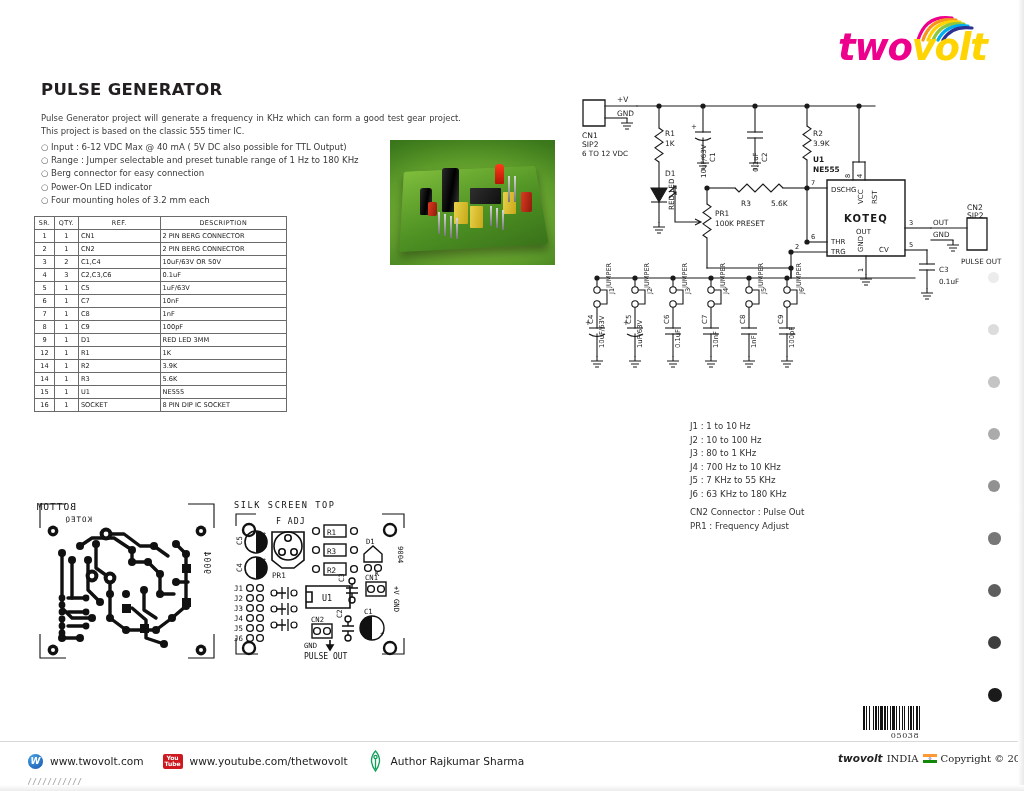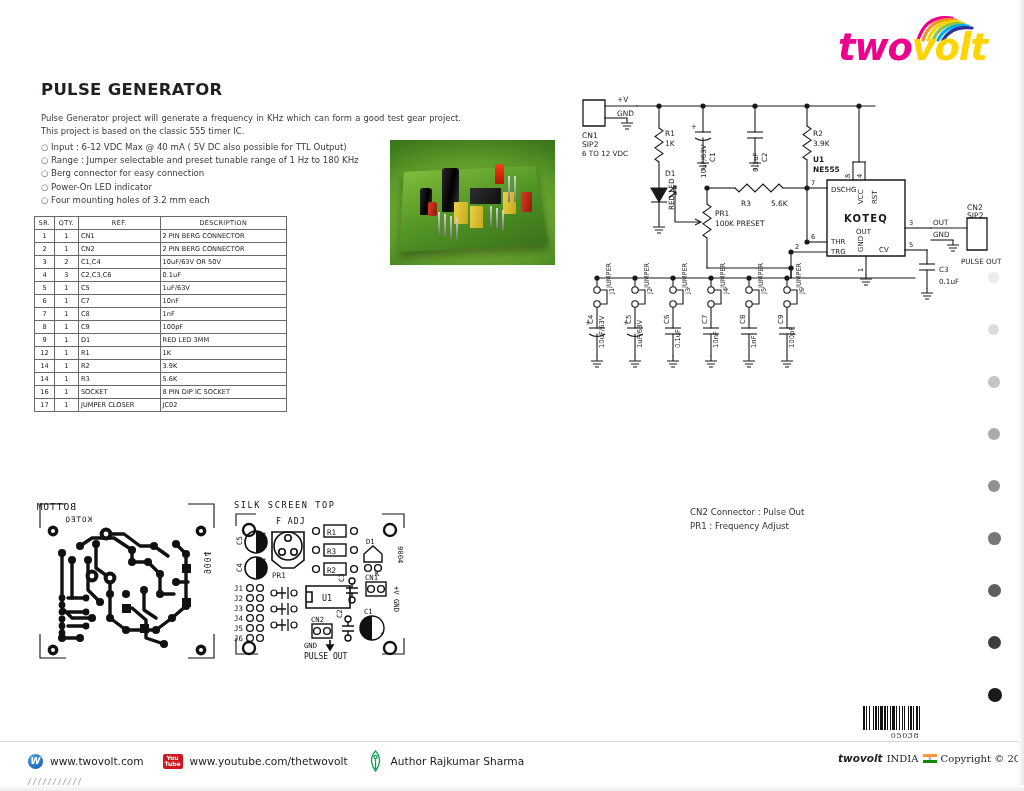--- a/index.html
+++ b/index.html
@@ -247,30 +247,30 @@
           <td>R2</td>
           <td>3.9K</td>
         </tr>
         <tr>
           <td class="c">14</td>
           <td class="c">1</td>
           <td>R3</td>
           <td>5.6K</td>
         </tr>
         <tr>
+          <td class="c">15</td>
+          <td class="c">1</td>
+          <td>U1</td>
+          <td>NE555</td>
+        </tr>
+        <tr>
           <td class="c">16</td>
           <td class="c">1</td>
           <td>SOCKET</td>
           <td>8 PIN DIP IC SOCKET</td>
-        </tr>
-        <tr>
-          <td class="c">17</td>
-          <td class="c">1</td>
-          <td>JUMPER CLOSER</td>
-          <td>JC02</td>
         </tr>
       </tbody>
   </table>
 
   <div id="sch">
     <svg width="430" height="290" viewBox="0 0 430 290" font-family="DejaVu Sans, Liberation Sans, sans-serif" stroke="#1a1a1a" fill="none" stroke-width="1.1">
       <g id="sch-wires" stroke-linecap="square">
           <line x1="30" y1="14" x2="62" y2="14"></line>
           <line x1="30" y1="26" x2="52" y2="26"></line>
           <line x1="62" y1="14" x2="300" y2="14"></line>
@@ -474,20 +474,28 @@
           <text x="170" y="232" font-size="7" transform="rotate(-90,170,232)">C8</text>
           <text x="181" y="256" font-size="6.8" transform="rotate(-90,181,256)">1nF</text>
           <text x="226" y="196" font-size="6.6" transform="rotate(-90,226,196)">JUMPER</text>
           <text x="229" y="202" font-size="6.6" transform="rotate(-90,229,202)">J6</text>
           <text x="208" y="232" font-size="7" transform="rotate(-90,208,232)">C9</text>
           <text x="219" y="256" font-size="6.8" transform="rotate(-90,219,256)">100pF</text>
         </g>
     </svg>
   </div>
 
+  <div id="jlist">
+    <div>J1 : 1 to 10 Hz</div>
+    <div>J2 : 10 to 100 Hz</div>
+    <div>J3 : 80 to 1 KHz</div>
+    <div>J4 : 700 Hz to 10 KHz</div>
+    <div>J5 : 7 KHz to 55 KHz</div>
+    <div>J6 : 63 KHz to 180 KHz</div>
+  </div>
   <div id="conninfo">
     <div>CN2 Connector : Pulse Out</div>
     <div>PR1 : Frequency Adjust</div>
   </div>
 
   <div id="pcbbot">
     <svg width="182" height="168" viewBox="0 0 182 168" font-family="DejaVu Sans Mono, Liberation Mono, monospace">
       <g fill="#111" stroke="none">
         <text x="4" y="12" font-size="9.5" letter-spacing="1" transform="scale(-1,1) translate(-44,0)">BOTTOM</text>
         <text x="22" y="24" font-size="7.5" letter-spacing="1" transform="scale(-1,1) translate(-78,0)">KOTEQ</text>

